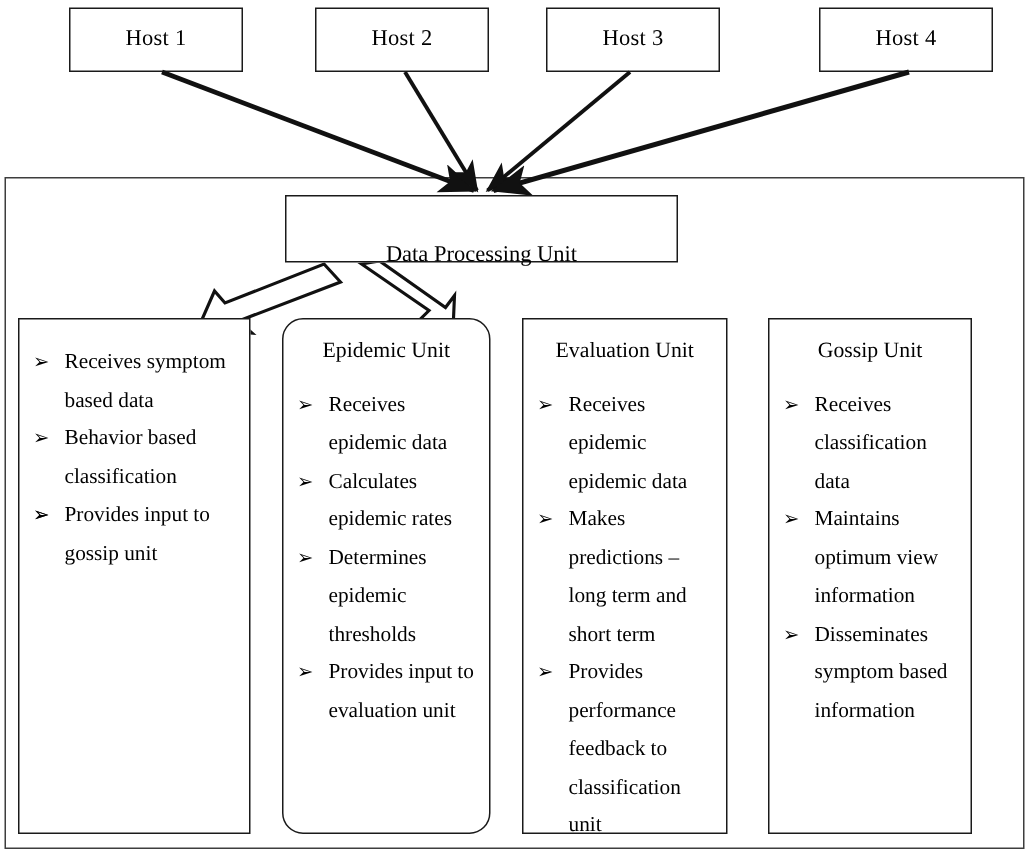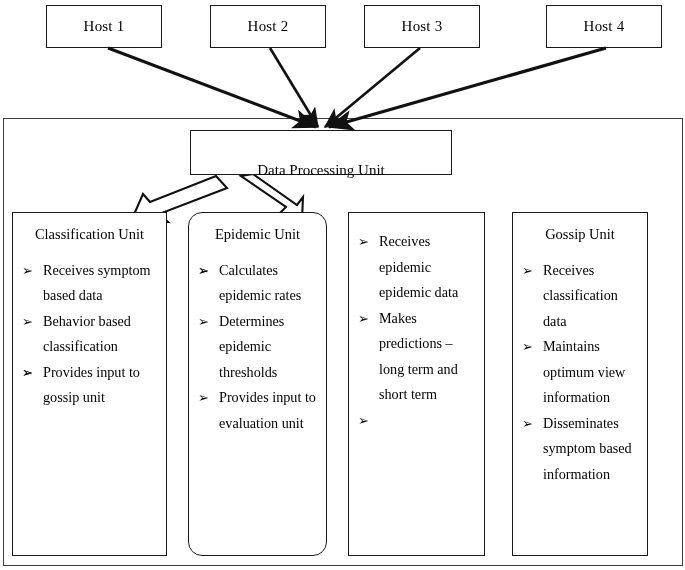--- a/index.html
+++ b/index.html
@@ -172,21 +172,20 @@
     <polygon points="216,176 227,188 159,214 168,222 132,219 143,194 150,202" fill="#ffffff" stroke="#111111" stroke-width="2.1" stroke-linejoin="miter"></polygon>
 
     <polygon points="241,176 253,174 297,205 303,197 302,220 279,214 286,207" fill="#ffffff" stroke="#111111" stroke-width="2.1" stroke-linejoin="miter"></polygon>
   </svg>
 
   <div id="dpu-box">
     <span class="dpu-label">Data Processing Unit</span>
   </div>
 
   <div class="unit-box" id="unit-classification">
-    <span class="unit-title">Classification Unit</span>
     <ul class="unit-list">
       <li>
         <span class="bullet-arrow">➢</span>
         <span class="li-text">Receives symptom based data</span>
       </li>
       <li>
         <span class="bullet-arrow">➢</span>
         <span class="li-text">Behavior based classification</span>
       </li>
       <li>
@@ -197,48 +196,51 @@
         <span class="li-text">Provides input to gossip unit</span>
       </li>
     </ul>
   </div>
 
   <div class="unit-box" id="unit-epidemic">
     <span class="unit-title">Epidemic Unit</span>
     <ul class="unit-list">
       <li>
         <span class="bullet-arrow">➢</span>
+        <span class="li-text">Receives epidemic data</span>
       </li>
       <li>
         <span class="bullet-arrow">➢</span>
         <span class="li-text">Calculates epidemic rates</span>
       </li>
       <li>
         <span class="bullet-arrow">➢</span>
         <span class="li-text">Determines epidemic thresholds</span>
       </li>
       <li>
         <span class="bullet-arrow">➢</span>
         <span class="li-text">Provides input to evaluation unit</span>
       </li>
     </ul>
   </div>
 
   <div class="unit-box" id="unit-evaluation">
+    <span class="unit-title">Evaluation Unit</span>
     <ul class="unit-list">
       <li>
         <span class="bullet-arrow">➢</span>
         <span class="li-text">Receives epidemic epidemic data</span>
       </li>
       <li>
         <span class="bullet-arrow">➢</span>
         <span class="li-text">Makes predictions – long term and short term</span>
       </li>
       <li>
         <span class="bullet-arrow">➢</span>
+        <span class="li-text">Provides performance feedback to classification unit</span>
       </li>
     </ul>
   </div>
 
   <div class="unit-box" id="unit-gossip">
     <span class="unit-title">Gossip Unit</span>
     <ul class="unit-list">
       <li>
         <span class="bullet-arrow">➢</span>
         <span class="li-text">Receives classification data</span>

